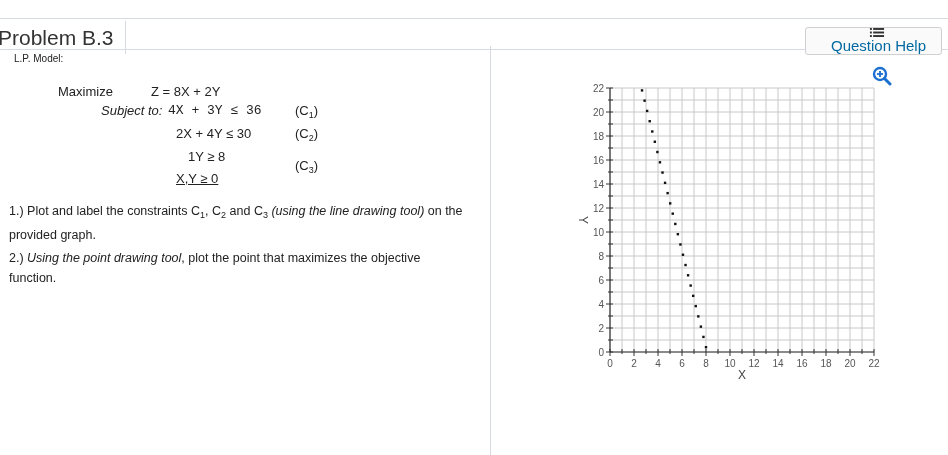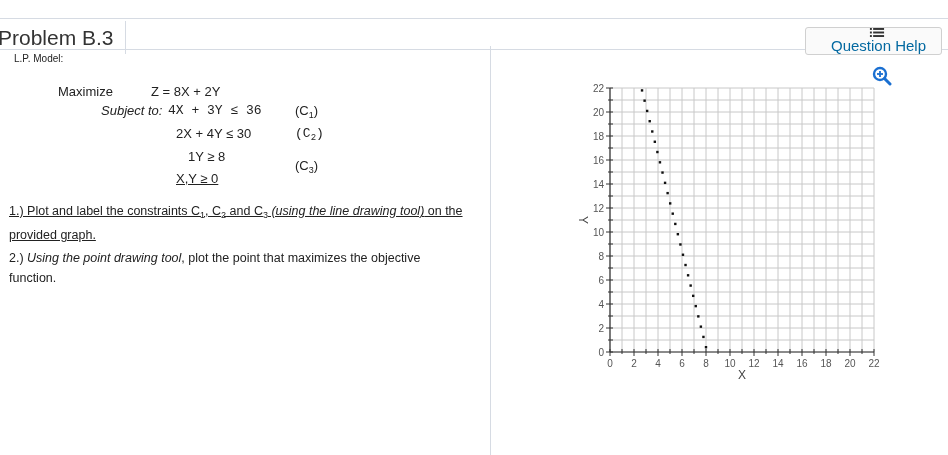--- a/index.html
+++ b/index.html
@@ -46,26 +46,26 @@
 
 <div class="lp-label">L.P. Model:</div>
 
 <div class="row bold" style="left:58px;top:84px;">Maximize</div>
 <div class="row" style="left:151px;top:84px;">Z = 8X + 2Y</div>
 <div class="row ital" style="left:58px;top:103px;margin-left:43px;">Subject to:</div>
 
 <div class="row" style="left:168px;top:103px;font-family:Liberation Mono, monospace;">4X + 3Y ≤ 36</div>
 <div class="row" style="left:295px;top:103px;">(<span>C</span><sub>1</sub>)</div>
 <div class="row" style="left:176px;top:126px;">2X + 4Y ≤ 30</div>
-<div class="row" style="left:295px;top:126px;font-family:Liberation Mono, monospace;">(<span>C</span><sub>2</sub>)</div>
+<div class="row" style="left:295px;top:126px;">(<span>C</span><sub>2</sub>)</div>
 <div class="row" style="left:176px;top:149px;margin-left:12px;">1Y ≥ 8</div>
 <div class="row" style="left:295px;top:158px;">(<span>C</span><sub>3</sub>)</div>
 <div class="row" style="left:176px;top:171px;text-decoration:underline;">X,Y ≥ 0</div>
 
-<div class="q" style="top:201px;text-decoration:underline;"><span>1.) Plot and label the constraints C</span><sub>1</sub><span>, C</span><sub>2</sub><span> and C</span><sub>3</sub><span class="ital"> (using the line drawing tool)</span><span> on the provided graph.</span></div>
+<div class="q" style="top:201px;"><span>1.) Plot and label the constraints C</span><sub>1</sub><span>, C</span><sub>2</sub><span> and C</span><sub>3</sub><span class="ital"> (using the line drawing tool)</span><span> on the provided graph.</span></div>
 
 <div class="q" style="top:248px;line-height:20px;width:440px;"><span>2.) </span><span class="ital">Using the point drawing tool</span><span>, plot the point that maximizes the objective function.</span></div>
 
 <svg class="zoom-icon" width="20" height="20" viewBox="0 0 20 20">
   <circle cx="8" cy="8" r="6" fill="none" stroke="#1a6fd1" stroke-width="2.4"></circle>
   <line x1="12.5" y1="12.5" x2="18" y2="18" stroke="#1a6fd1" stroke-width="3" stroke-linecap="round"></line>
   <line x1="5" y1="8" x2="11" y2="8" stroke="#1a6fd1" stroke-width="1.8"></line>
   <line x1="8" y1="5" x2="8" y2="11" stroke="#1a6fd1" stroke-width="1.8"></line>
 </svg>
 

